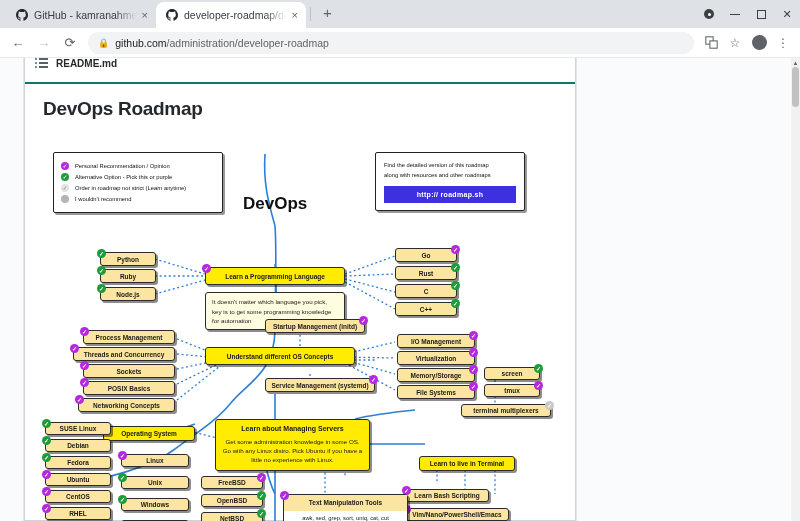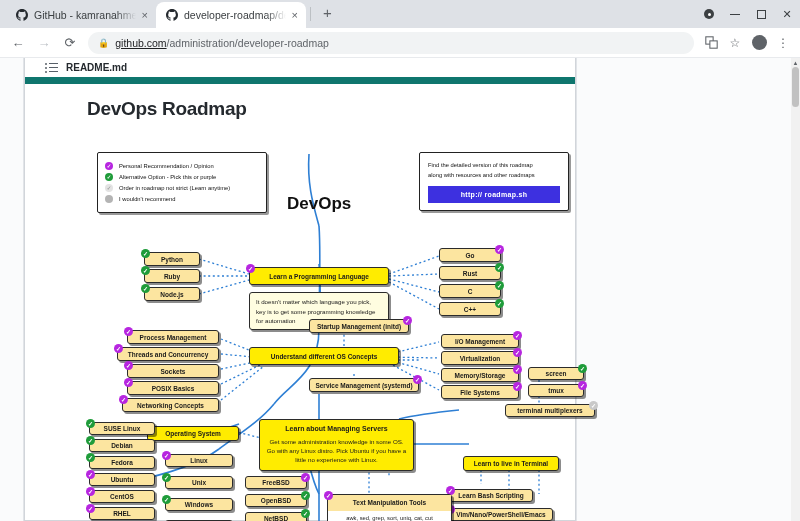--- a/index.html
+++ b/index.html
@@ -52,21 +52,21 @@
   }
   .navbtn { width:24px; height:24px; display:flex; align-items:center; justify-content:center;
             color:#5f6368; font-size:13px; }
   .navbtn.disabled { color:#bdc1c6; }
   .omnibox {
     flex:1; height:22px; background:#f1f3f4; border-radius: 11px;
     display:flex; align-items:center; gap:6px; padding: 0 10px; margin: 0 4px;
     font-size: 10.5px; color:#202124;
   }
   .omnibox .lock { font-size:9px; color:#5f6368; }
-  .url-domain { color:#202124;text-decoration:underline; }
+  .url-domain { color:#202124; }
   .url-path { color:#5f6368; }
   .tb-right { display:flex; align-items:center; gap:2px; }
   .tb-icon { width:22px; height:22px; display:flex; align-items:center; justify-content:center;
              color:#5f6368; font-size:12px; }
   .avatar-ic { width:15px; height:15px; border-radius:50%; background:#5f6368; display:block;}
 
   
   .viewport { position:absolute; left:0; top:58px; width:800px; height:463px; background:#fff; overflow:hidden; }
   .page-bg-left { position:absolute; left:0; top:0; width:24px; height:463px; background:#fafbfc; border-right:1px solid #e1e4e8;}
   .page-bg-right { position:absolute; right:9px; top:0; width:215px; height:463px; background:#fafbfc; border-left:1px solid #e1e4e8;}
@@ -74,30 +74,30 @@
   .scrollbar { position:absolute; right:0; top:0; width:9px; height:463px; background:#f1f1f1; }
   .scroll-up { position:absolute; right:0; top:0; width:9px; height:9px;
                display:flex; align-items:center; justify-content:center; font-size:6px; color:#5f6368;}
   .scroll-thumb { position:absolute; right:1px; top:9px; width:7px; height:40px; background:#c1c1c1; border-radius:4px;}
 
   .readme-card {
     position:absolute; left:24px; top:0; width:552px; height:463px;
     background:#fff; border:1px solid #d1d5da; border-top:none;
   }
   .readme-head {
-    height:26px; border-bottom:7px solid #0f766e; display:flex; align-items:center;
-    gap:8px; padding-left:20px; background:#fff;
+    height:26px; border-bottom:2px solid #0f766e; display:flex; 
+    gap:8px; padding-left:10px; background:#fff;
   }
   .list-icon { display:flex; flex-direction:column; gap:2px; }
   .list-icon span { display:flex; align-items:center; gap:2px; }
   .list-icon b { width:2px; height:2px; background:#586069; display:block; border-radius:50%;}
   .list-icon u { width:9px; height:1.5px; background:#586069; display:block; text-decoration:none;}
   .readme-name { font-size:10px; font-weight:bold; color:#24292e; }
 
-  .readme-body { padding: 14px 18px; position:relative; height:437px;margin-left:44px; }
+  .readme-body { padding: 14px 18px; position:relative; height:437px; }
   h1.title { font-size:19px; font-weight:bold; color:#24292e; letter-spacing:-0.3px; }
   .btn-row { margin-top:11px; display:flex; gap:4px; }
   .blk-btn {
     background:#222; color:#fff; font-size:7.5px; padding:3px 7px; border-radius:2px;
     letter-spacing:.2px; white-space:nowrap;
   }
 
   
   .canvas { position:absolute; left:0px; top:80px; width:552px; height:360px; }
   svg.wires { position:absolute; left:0; top:0; width:552px; height:360px; overflow:visible; }

